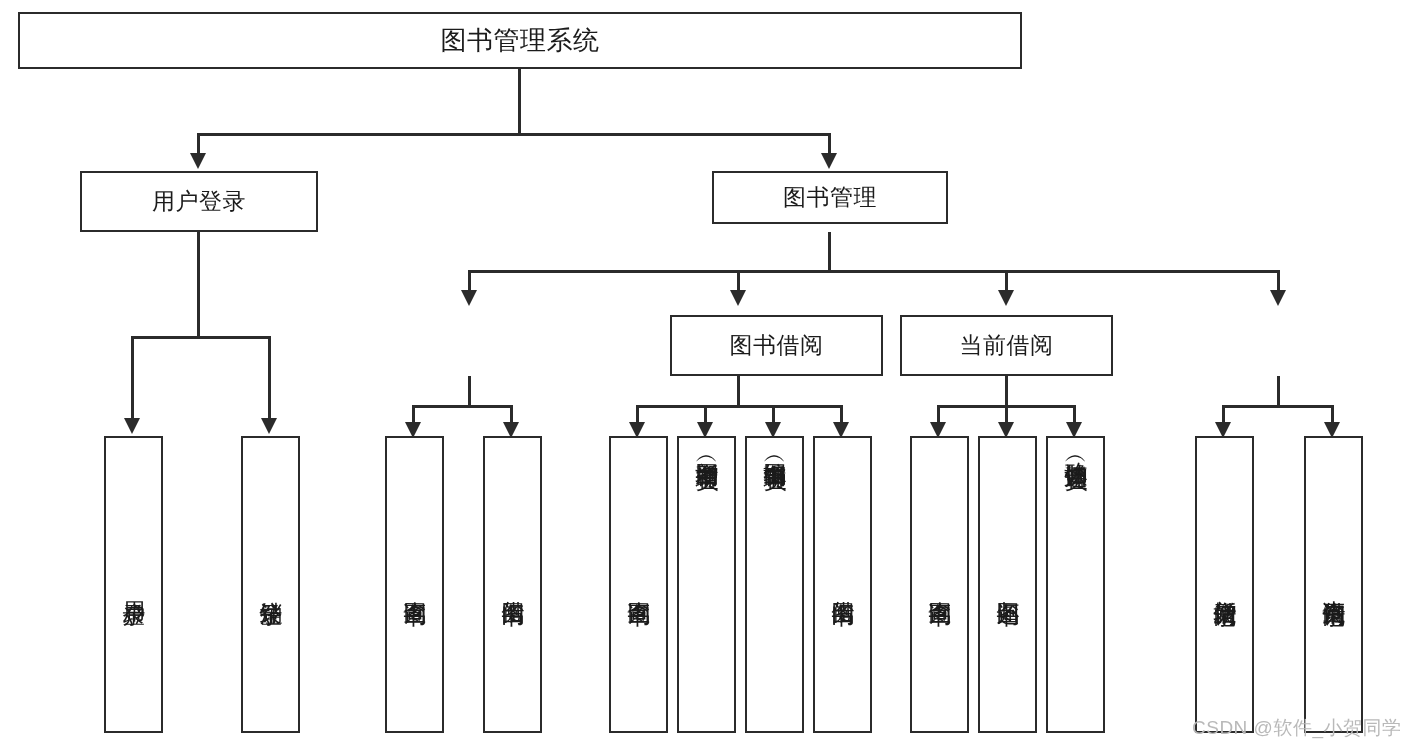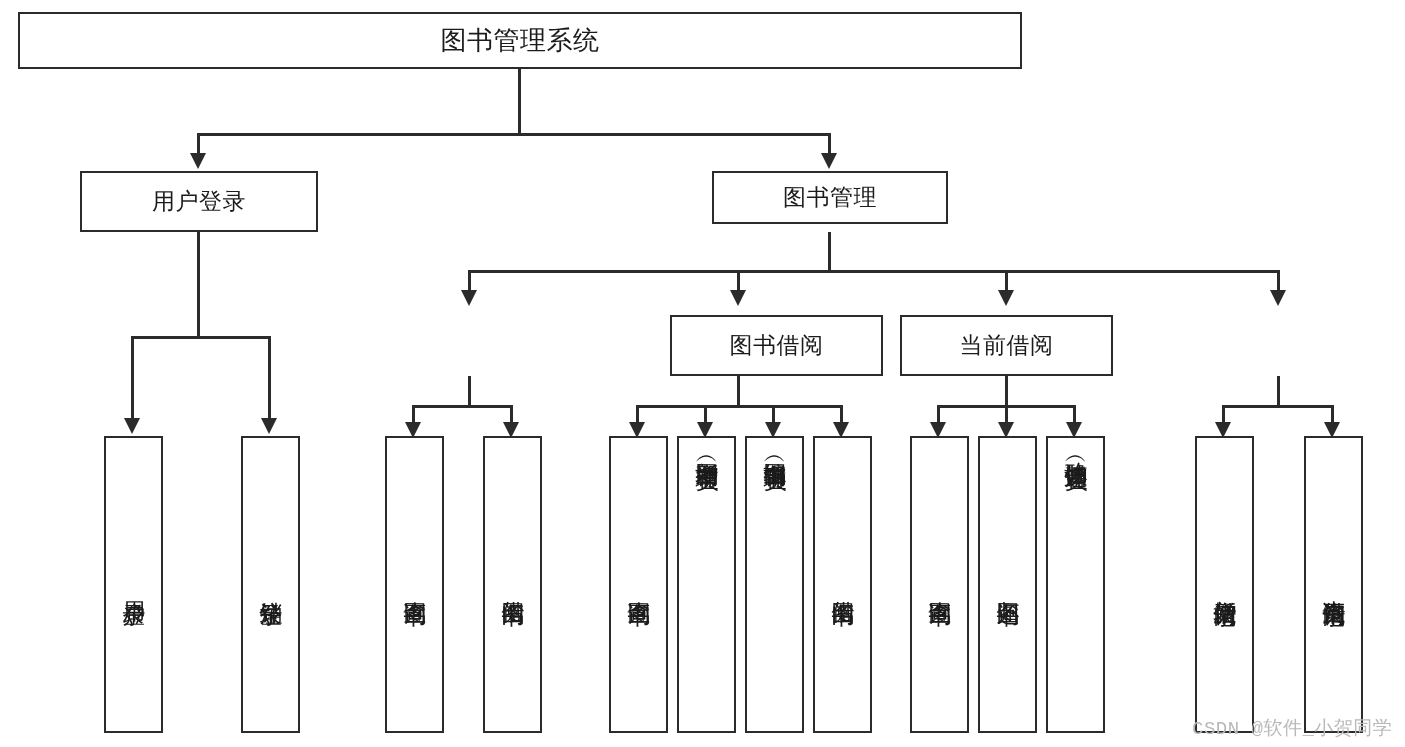--- a/index.html
+++ b/index.html
@@ -64,21 +64,20 @@
     border-top:16px solid #2b2b2b;
   }
 
   
   .watermark{
     position:absolute;
     font-size:19px;
     color:#b9b9b9;
     white-space:nowrap;
     letter-spacing:0.5px;
-    font-family:Liberation Mono, monospace;
   }
 </style>
 </head>
 <body>
 
 <div id="canvas">
 
   <div class="node n-root" style="left:18px;top:12px;width:1004px;height:57px;">
     <span class="label">图书管理系统</span>
   </div>

